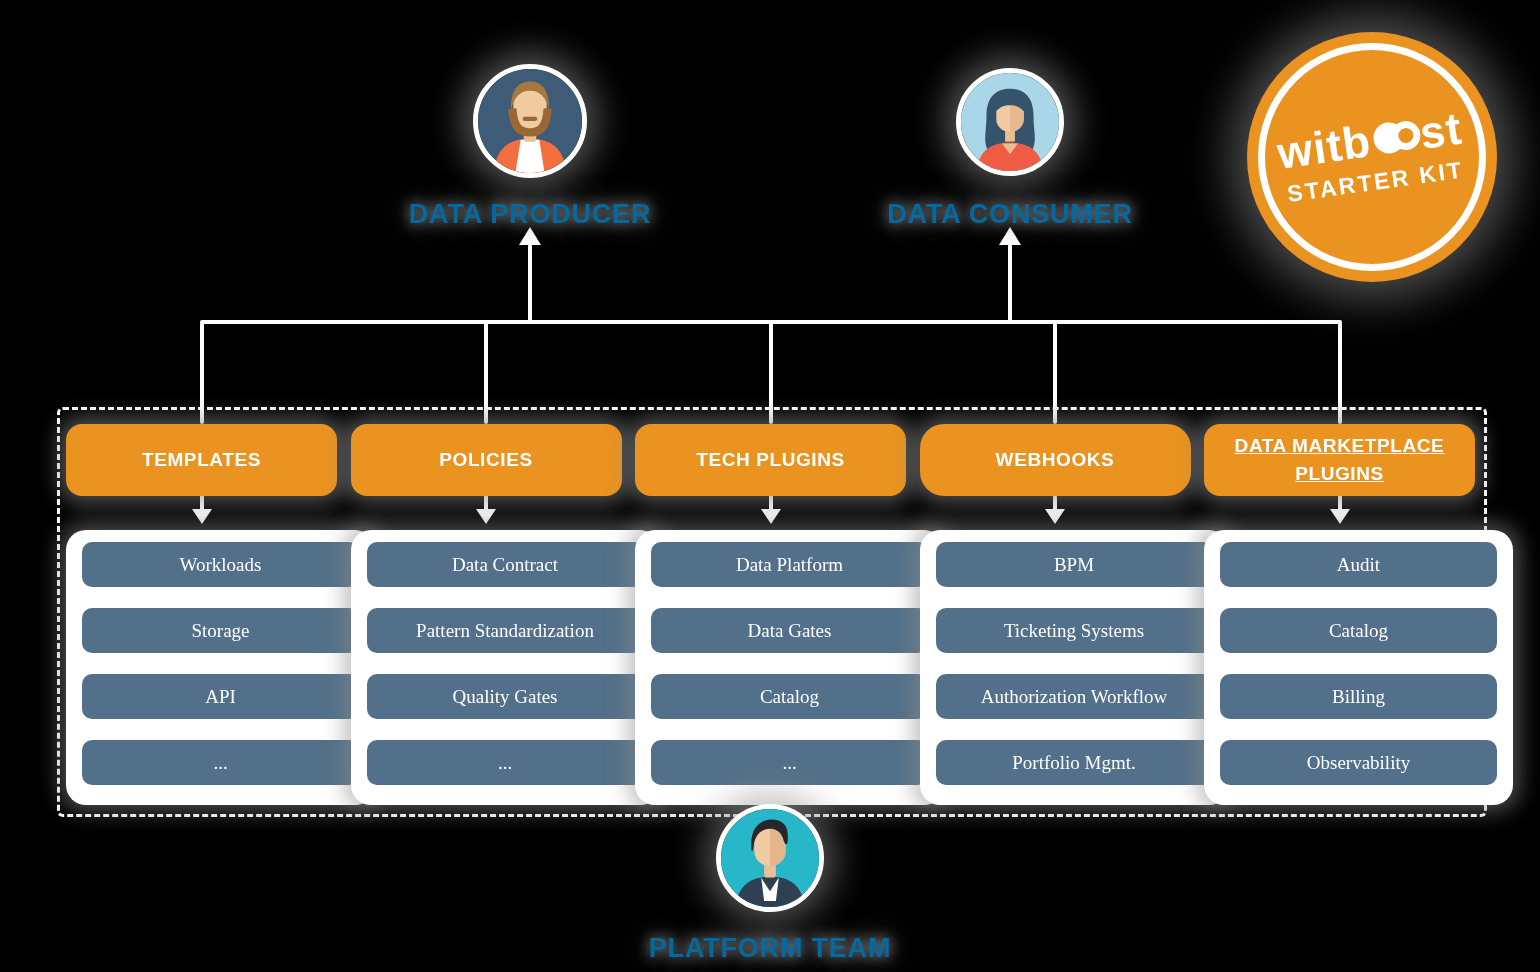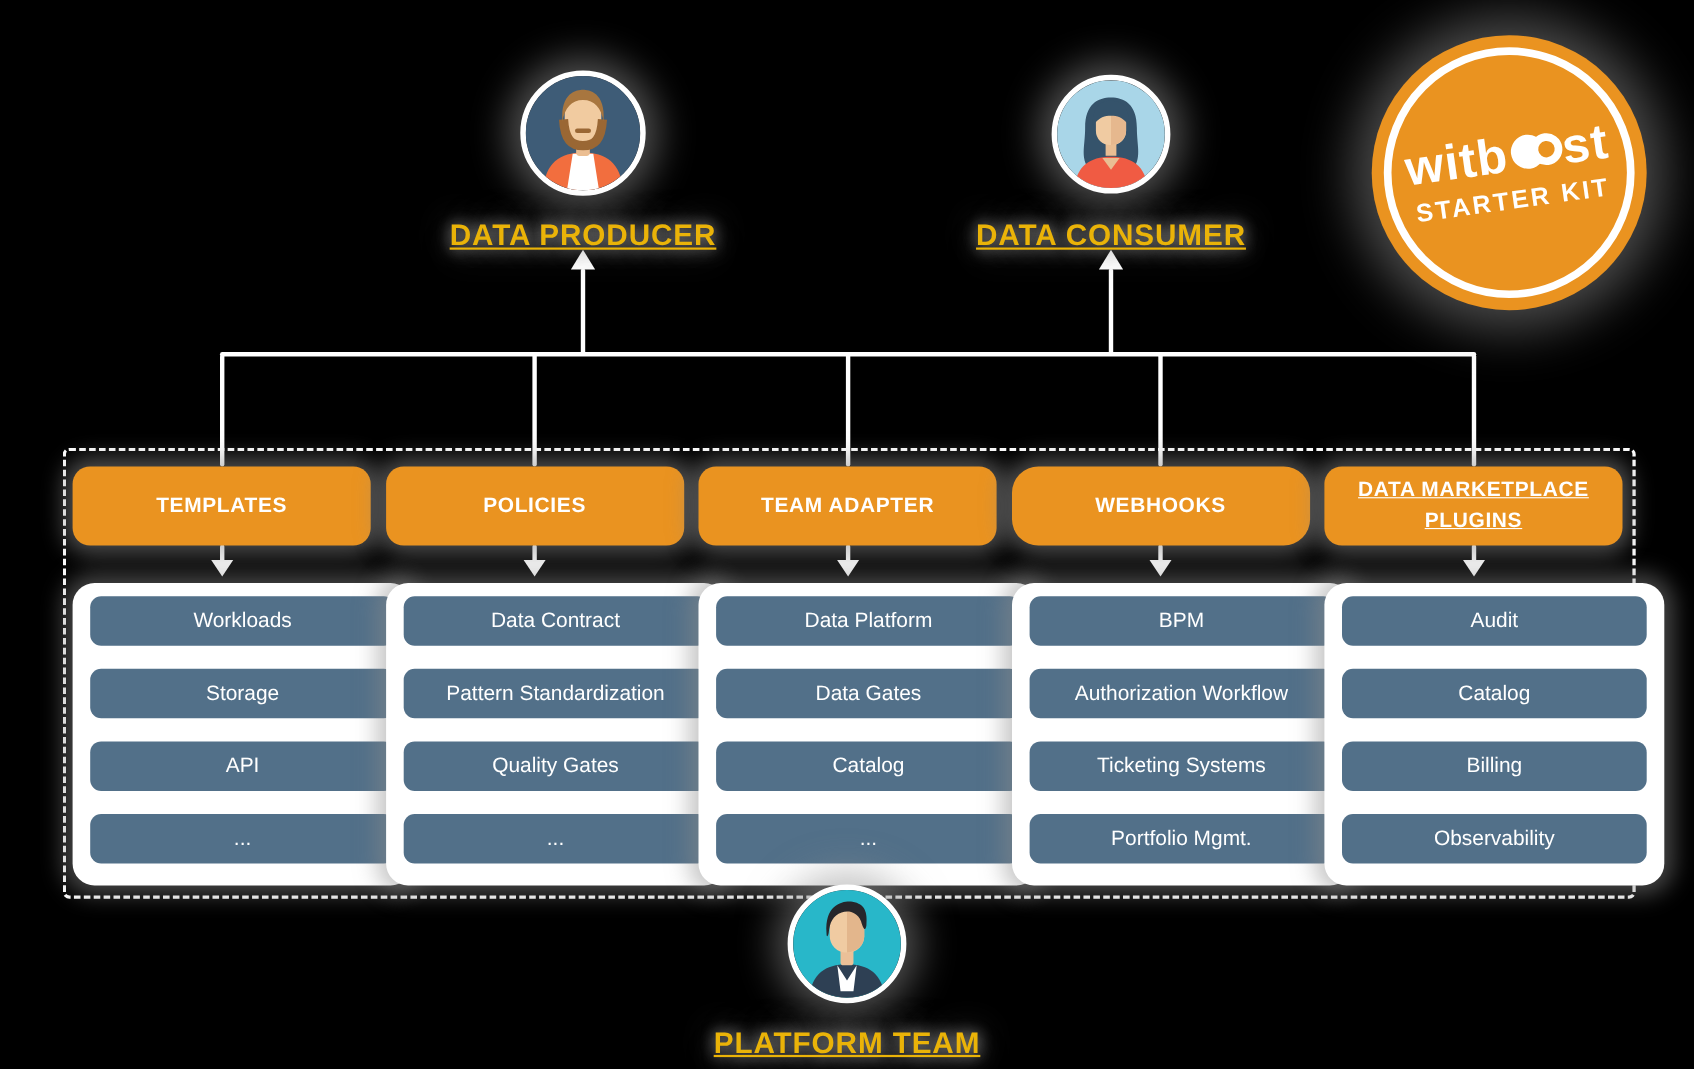--- a/index.html
+++ b/index.html
@@ -28,24 +28,23 @@
   
   .avatar {
     position: absolute; border-radius: 50%;
     border: 5px solid #fff; overflow: hidden;
     box-shadow: 0 0 34px 12px rgba(145,145,145,.55);
     background: #333;
   }
   .avatar svg { display: block; width: 100%; height: 100%; }
   .actor-label {
     position: absolute; transform: translateX(-50%);
-    color: #eab308; font-weight: bold; font-size: 27px; letter-spacing: .8px;
+    color: #0369a1; font-weight: bold; font-size: 27px; letter-spacing: .8px;
     white-space: nowrap;
     text-shadow: 0 0 14px rgba(175,175,175,.95), 0 0 30px rgba(130,130,130,.8);
-    text-decoration: underline;
   }
 
   
   .badge {
     position: absolute; left: 1247px; top: 32px; width: 250px; height: 250px;
     border-radius: 50%; background: var(--accent-orange, #EA9320);
     box-shadow: 0 0 46px 18px rgba(150,150,150,.5);
   }
   .badge-ring { position: absolute; inset: 11px; border: 7px solid #fff; border-radius: 50%; }
   .badge-content {
@@ -70,21 +69,21 @@
     background: var(--accent-orange, #EA9320); border-radius: 16px;
     color: #fff; font-weight: bold; font-size: 19px; letter-spacing: .6px;
     display: flex; align-items: center; justify-content: center; text-align: center;
     line-height: 1.45; padding: 0 20px;
     box-shadow: 0 0 20px 8px rgba(140,140,140,.55);
   }
   .col-card {
     position: absolute; top: 530px; width: 309px; height: 275px;
     background: #fff; border-radius: 20px;
     box-shadow: 0 0 20px 8px rgba(140,140,140,.5);
-    padding: 12px 16px 0; display: flex; flex-direction: column; gap: 21px;
+    padding: 12px 16px 0; display: flex; flex-direction: column; gap: 21px; font-family: Liberation Serif, serif;
   }
   .pill {
     height: 45px; flex: 0 0 45px;
     background: var(--pill-slate, #527089); border-radius: 10px;
     color: #fff; font-size: 19px;
     display: flex; align-items: center; justify-content: center; white-space: nowrap;
   }
 </style>
 </head>
 <body>
@@ -165,32 +164,32 @@
         <div class="pill">API</div>
         <div class="pill">...</div>
       </div>
       <div class="col-header" style="left: 350.5px;">POLICIES</div>
       <div class="col-card" style="left: 350.5px;">
         <div class="pill">Data Contract</div>
         <div class="pill">Pattern Standardization</div>
         <div class="pill">Quality Gates</div>
         <div class="pill">...</div>
       </div>
-      <div class="col-header" style="left: 635px;">TEAM ADAPTER</div>
+      <div class="col-header" style="left: 635px;">TECH PLUGINS</div>
       <div class="col-card" style="left: 635px;">
         <div class="pill">Data Platform</div>
         <div class="pill">Data Gates</div>
         <div class="pill">Catalog</div>
         <div class="pill">...</div>
       </div>
       <div class="col-header" style="left: 919.5px; border-radius: 24px;">WEBHOOKS</div>
       <div class="col-card" style="left: 919.5px;">
         <div class="pill">BPM</div>
+        <div class="pill">Ticketing Systems</div>
         <div class="pill">Authorization Workflow</div>
-        <div class="pill">Ticketing Systems</div>
         <div class="pill">Portfolio Mgmt.</div>
       </div>
       <div class="col-header" style="left: 1204px; text-decoration: underline;">DATA MARKETPLACE PLUGINS</div>
       <div class="col-card" style="left: 1204px;">
         <div class="pill">Audit</div>
         <div class="pill">Catalog</div>
         <div class="pill">Billing</div>
         <div class="pill">Observability</div>
       </div>
     </div>

